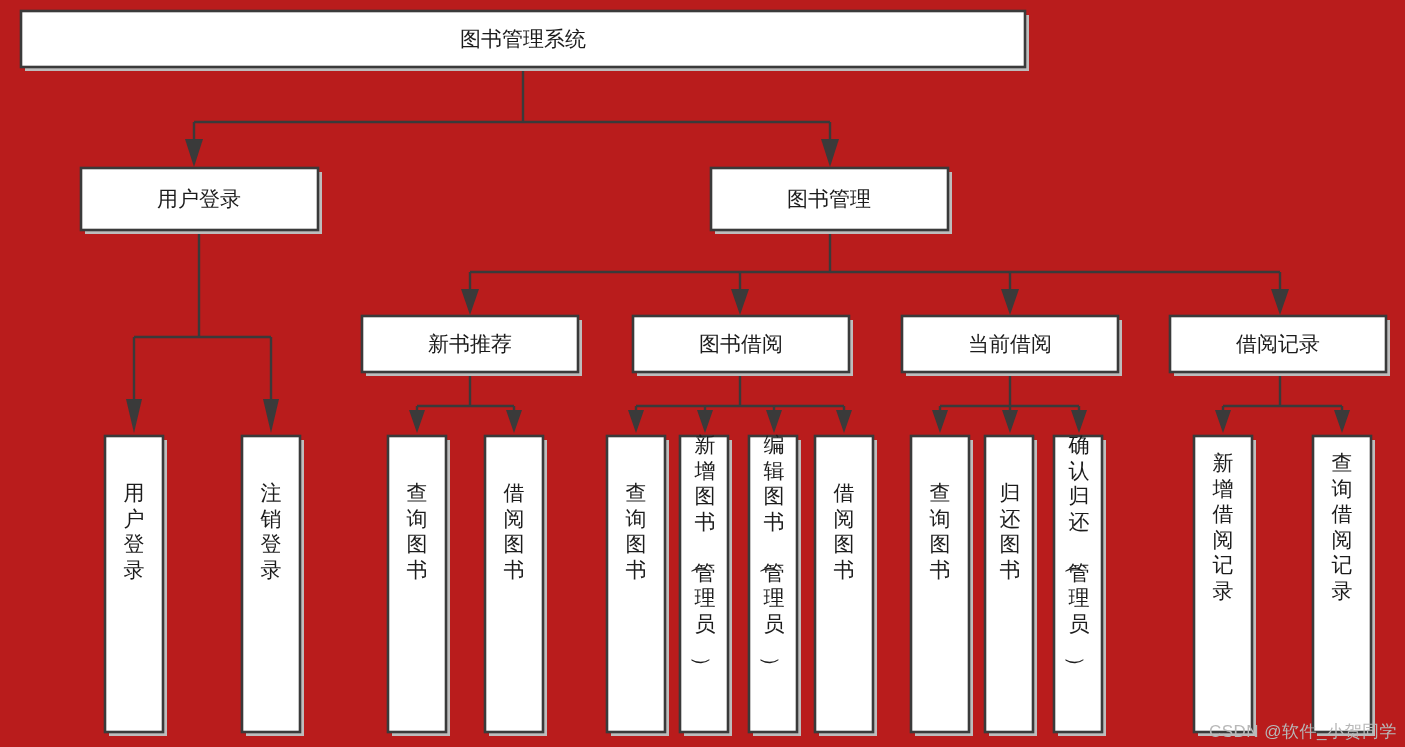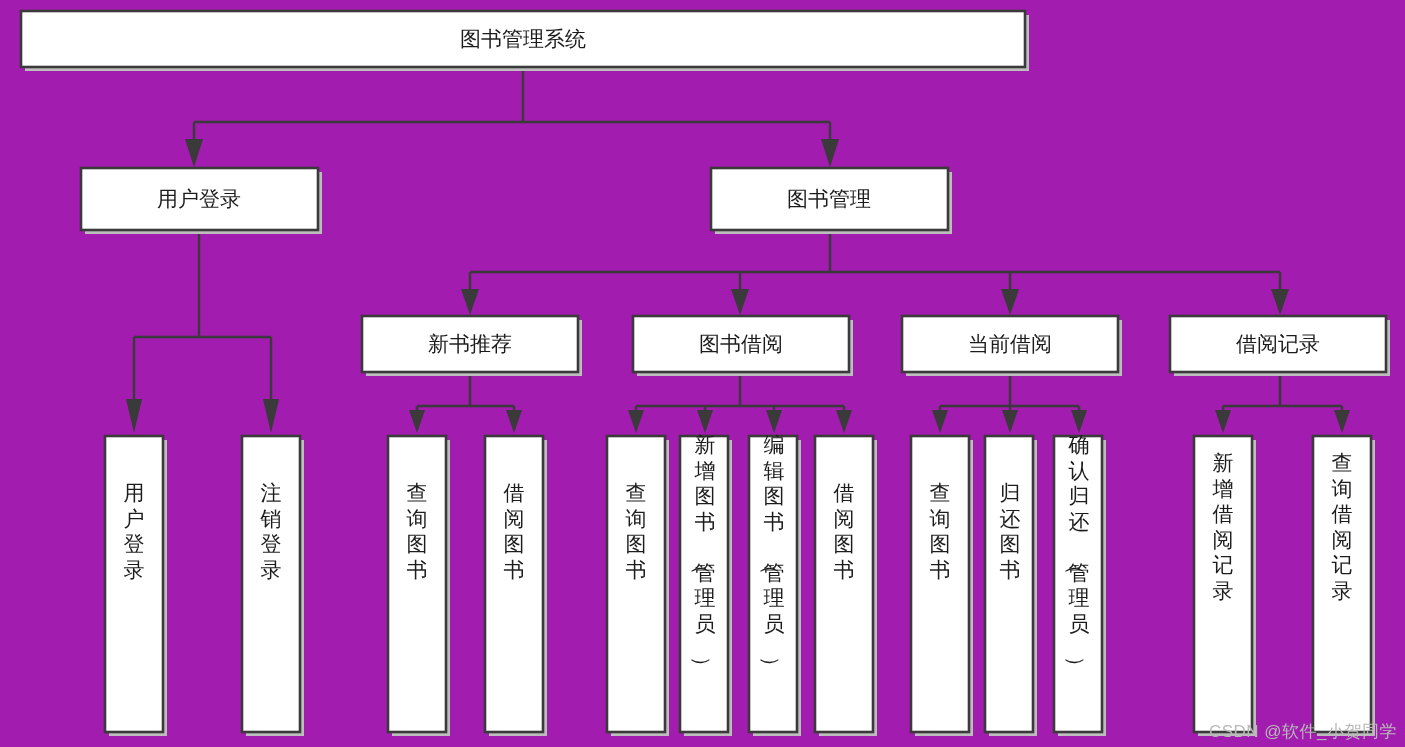--- a/index.html
+++ b/index.html
@@ -10,21 +10,21 @@
   body {
     width: 1405px;
     height: 747px;
     font-family: "Liberation Sans", "DejaVu Sans", sans-serif;
     overflow: hidden;
   }
   #diagram-root {
     position: relative;
     width: 1405px;
     height: 747px;
-    background: #a21caf;
+    background: #b91c1c;
   }
   svg.flow {
     position: absolute;
     left: 0;
     top: 0;
     width: 1405px;
     height: 747px;
     display: block;
   }
   .node-rect {

